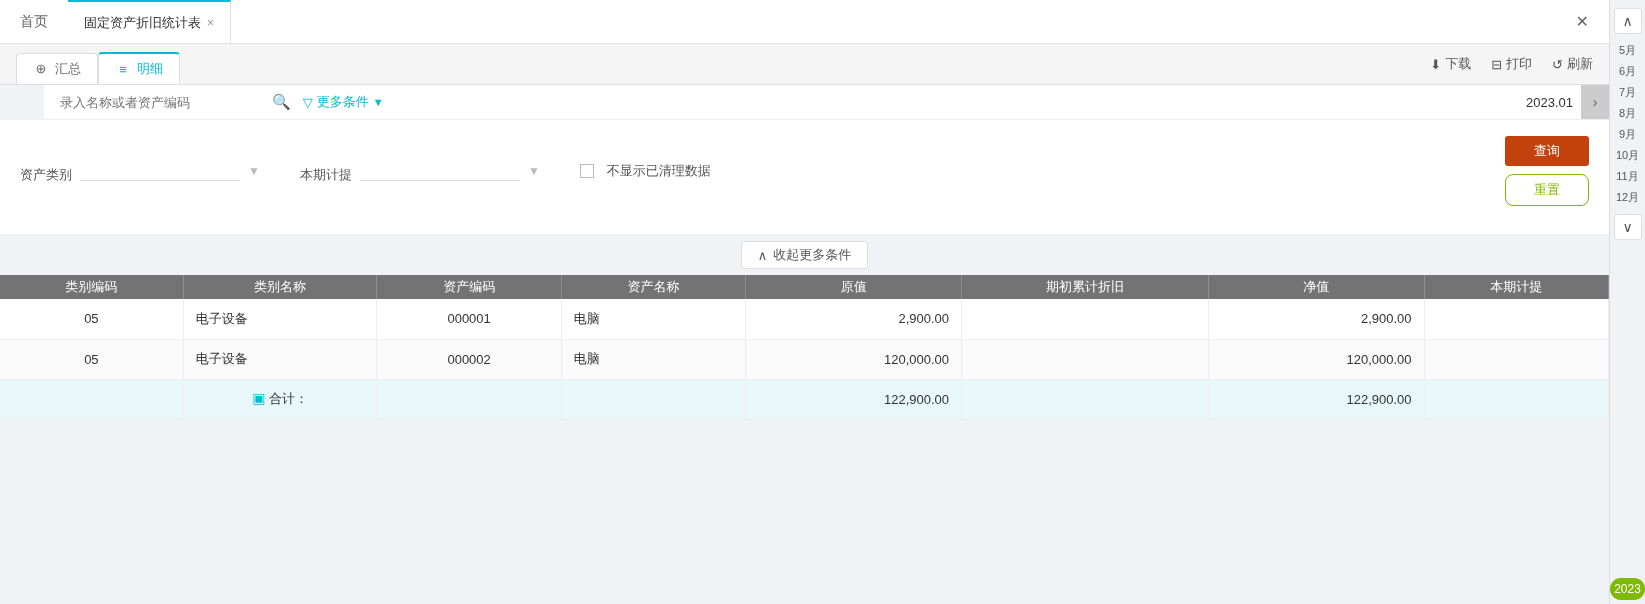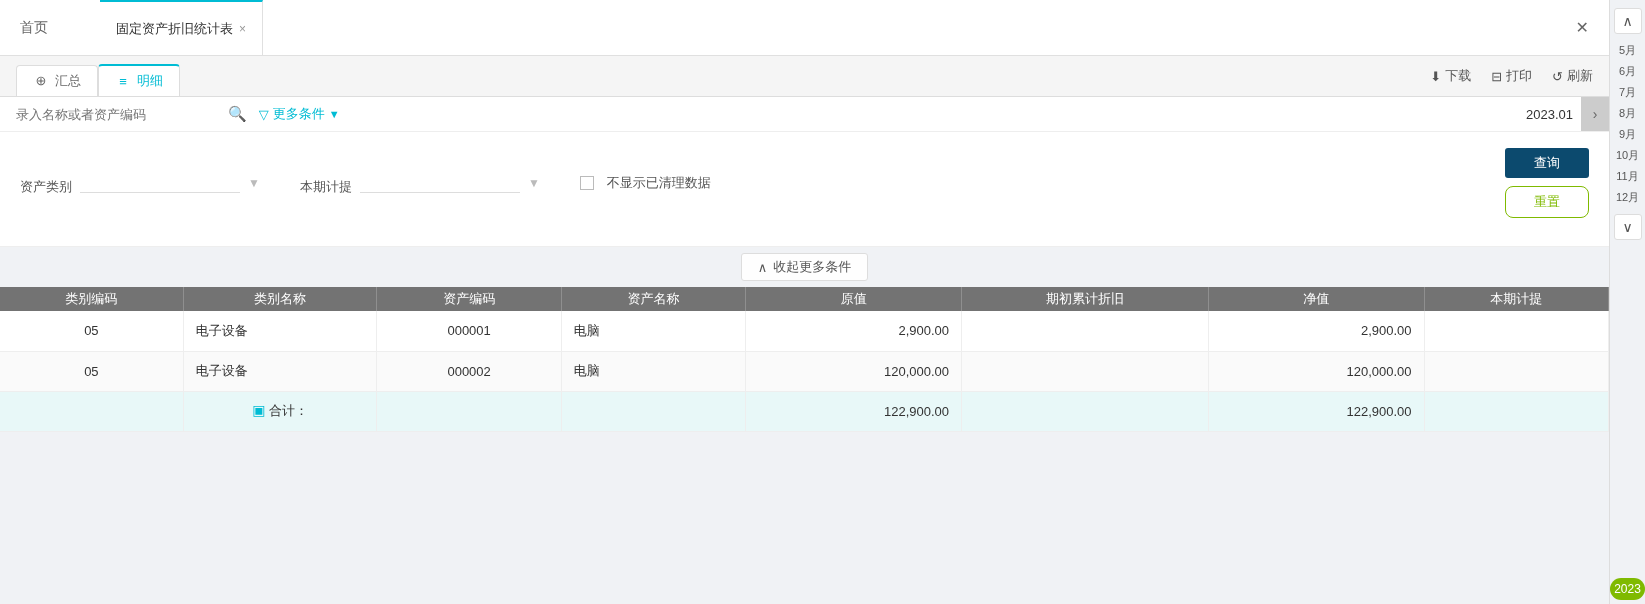--- a/index.html
+++ b/index.html
@@ -13,24 +13,23 @@
       background: #f0f2f5;
       position: relative;
     }
 
     
     .top-nav {
       display: flex;
       align-items: center;
       background: #fff;
       border-bottom: 1px solid #e0e0e0;
-      height: 56px;
+      height: 44px;
       padding: 0 0 0 0;
       position: relative;
-      gap: 32px;
     }
     .nav-home {
       padding: 0 20px;
       color: #666;
       font-size: 14px;
       cursor: pointer;
       height: 100%;
       display: flex;
       align-items: center;
     }
@@ -175,21 +174,21 @@
       border: 1px solid #bbb;
       background: #fff;
     }
     .filter-actions {
       display: flex;
       flex-direction: column;
       gap: 8px;
       margin-left: auto;
     }
     .btn-query {
-      background: #0c4a6e;
+      background: #c2410c;
       color: #fff;
       border: none;
       padding: 6px 28px;
       border-radius: 3px;
       font-size: 13px;
       cursor: pointer;
       min-width: 80px;
     }
     .btn-reset {
       background: #fff;
@@ -358,21 +357,21 @@
         <span>⊟</span>
         <span>打印</span>
       </div>
       <div class="toolbar-btn">
         <span>↺</span>
         <span>刷新</span>
       </div>
     </div>
   </div>
 
-  <div class="filter-bar" style="position:relative;">
+  <div class="filter-bar" style="position:relative;margin-left:44px;">
     <input class="search-input" type="text" placeholder="录入名称或者资产编码" style="">
     <span class="search-icon">🔍</span>
     <div class="more-filter">
       <span style="color:#00bcd4;">▽</span>
       <span style="color:#00bcd4;">更多条件</span>
       <span style="color:#00bcd4; font-size:11px;">▼</span>
     </div>
     <div style="position:absolute; right:36px;">
       <span>2023.01</span>
     </div>

